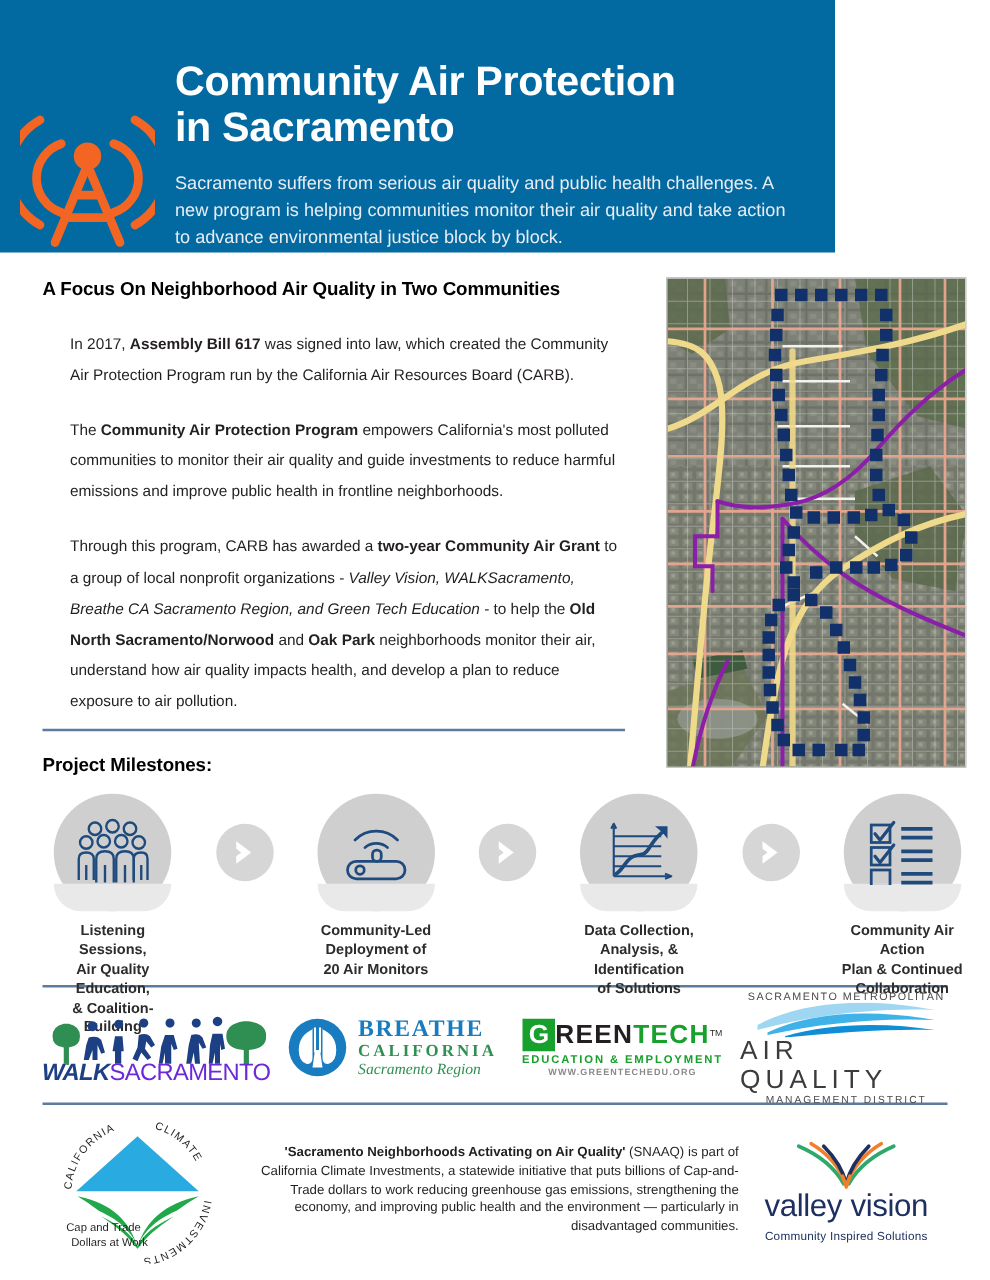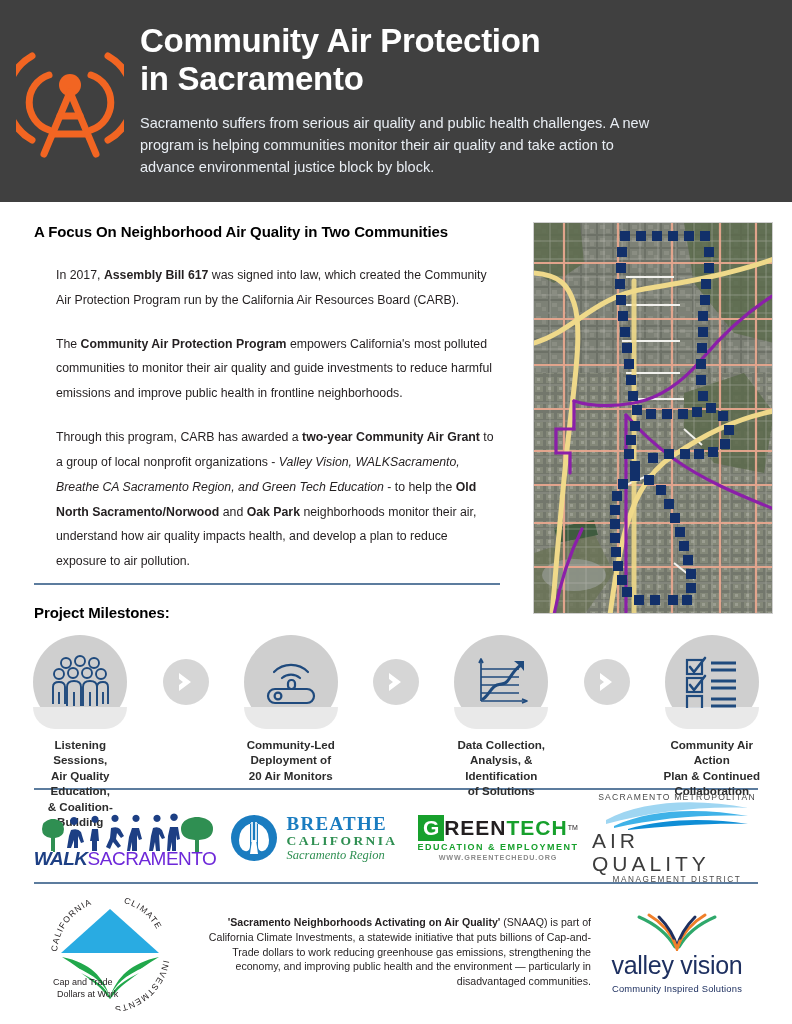--- a/index.html
+++ b/index.html
@@ -6,23 +6,23 @@
   html, body {
     width: 792px; height: 1024px;
     background: #ffffff;
     font-family: "Liberation Sans", sans-serif;
     overflow: hidden;
   }
   .page { position: relative; width: 792px; height: 1024px; background:#fff; }
 
   
   .header {
-    position: absolute; left:0; top:0; width:792px; height:202px;
-    background:#404040;
-    display:flex; align-items:flex-start;
+    position: absolute; left:0; top:0; width:668px; height:202px;
+    background:#0369a1;
+    display:flex; align-items:flex-end;
   }
   .header-logo { width:140px; flex:0 0 140px; padding-top:22px; display:flex; justify-content:center; }
   .header-text { padding-top:22px; padding-right:30px; }
   .header-title {
     color:#ffffff; font-size:33px; font-weight:bold; line-height:1.14;
     letter-spacing:-0.3px;
   }
   .header-sub {
     color:#e8edf3; font-size:14.5px; line-height:1.5; margin-top:16px; max-width:530px;
   }
@@ -50,21 +50,21 @@
 
   
   .divider { position:absolute; height:2px; background:#5c7c9e; }
   .divider.d1 { left:34px; top:583px; width:466px; }
   .divider.d2 { left:34px; top:788px; width:724px; }
   .divider.d3 { left:34px; top:882px; width:724px; }
 
   
   .milestones-heading { position:absolute; left:34px; top:604px; }
   .milestones {
-    position:absolute; left:30px; top:635px; width:732px; height:140px;
+    position:absolute; left:40px; top:635px; width:732px; height:140px;
     display:flex; align-items:flex-start; justify-content:space-between;gap:32px;
   }
   .ms-item { width:152px; display:flex; flex-direction:column; align-items:center; }
   .ms-circle {
     width:94px; height:94px; border-radius:50%;
     background:#cfcfcf; display:flex; align-items:center; justify-content:center;
     position:relative;
   }
   
   .ms-circle::after{

